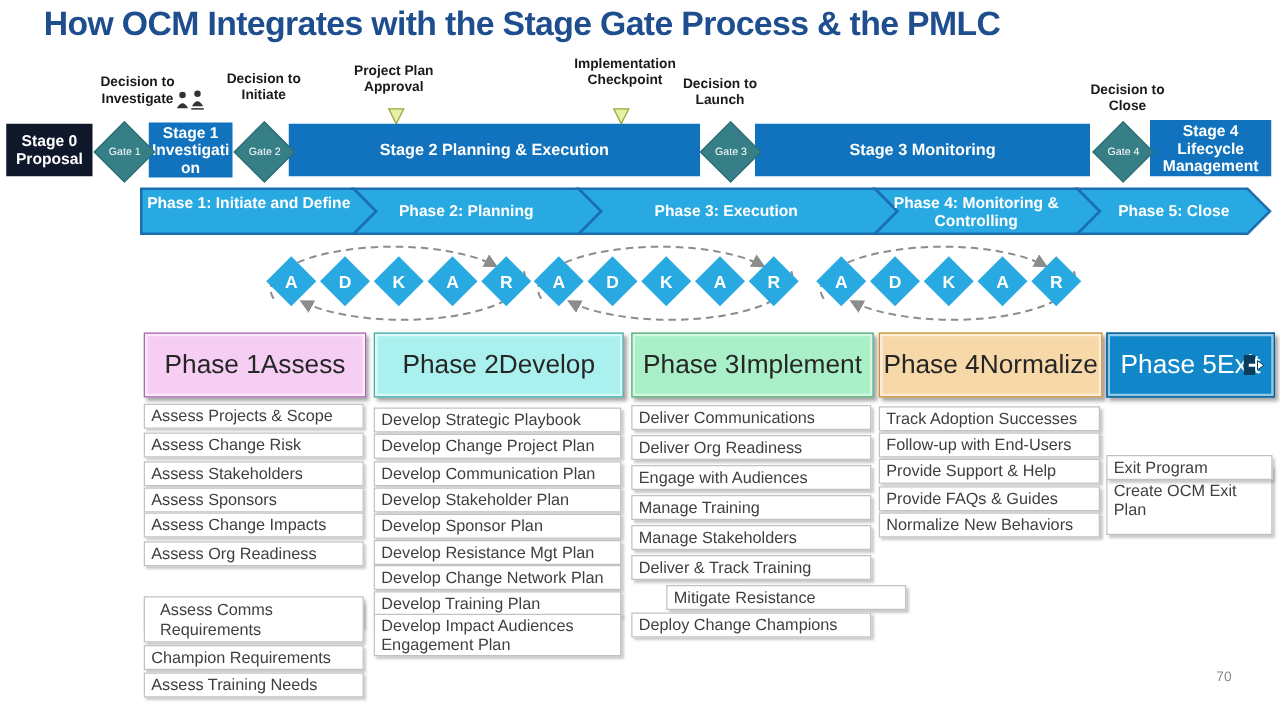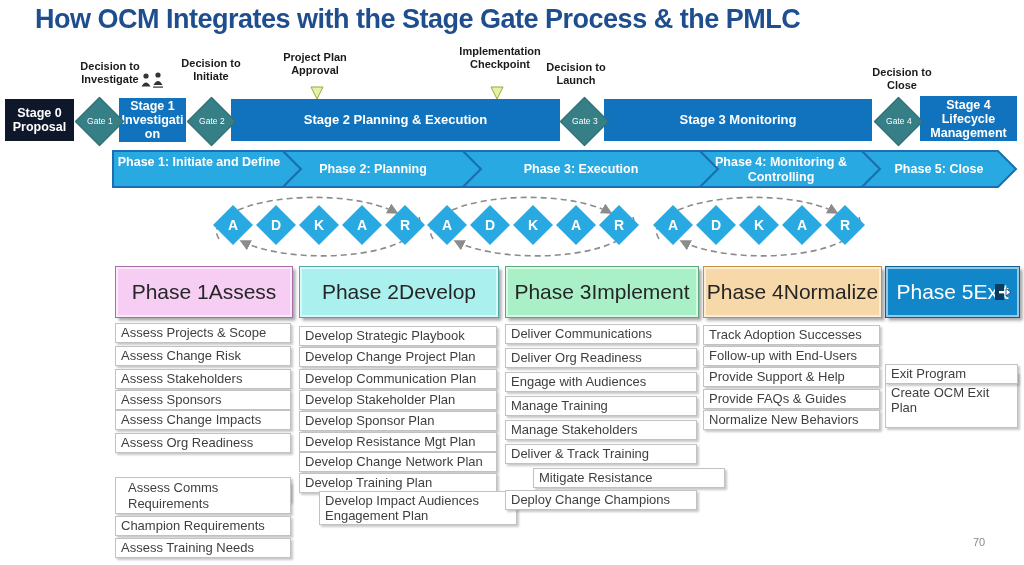--- a/index.html
+++ b/index.html
@@ -137,21 +137,21 @@
       <div>Develop</div>
     </div>
     <div class="item" style="left:299px;top:326px;width:198px;height:20px;box-sizing:border-box;">Develop Strategic Playbook</div>
     <div class="item" style="left:299px;top:347px;width:198px;height:20px;box-sizing:border-box;">Develop Change Project Plan</div>
     <div class="item" style="left:299px;top:369px;width:198px;height:20px;box-sizing:border-box;">Develop Communication Plan</div>
     <div class="item" style="left:299px;top:390px;width:198px;height:20px;box-sizing:border-box;">Develop Stakeholder Plan</div>
     <div class="item" style="left:299px;top:411px;width:198px;height:20px;box-sizing:border-box;">Develop Sponsor Plan</div>
     <div class="item" style="left:299px;top:432px;width:198px;height:20px;box-sizing:border-box;">Develop Resistance Mgt Plan</div>
     <div class="item" style="left:299px;top:452px;width:198px;height:20px;box-sizing:border-box;">Develop Change Network Plan</div>
     <div class="item" style="left:299px;top:473px;width:198px;height:20px;box-sizing:border-box;">Develop Training Plan</div>
-    <div class="item" style="left:299px;top:491px;width:198px;height:34px;box-sizing:border-box;margin-left:20px;">Develop Impact Audiences Engagement Plan</div>
+    <div class="item" style="left:299px;top:491px;width:198px;height:34px;box-sizing:border-box;">Develop Impact Audiences Engagement Plan</div>
     <div class="colhead" style="left:505px;top:266px;width:192px;height:50px;background:#A9F0C8;border:1.5px solid #5FA878;color:#262626;">
       <div>Phase 3</div>
       <div>Implement</div>
     </div>
     <div class="item" style="left:505px;top:324px;width:192px;height:20px;box-sizing:border-box;">Deliver Communications</div>
     <div class="item" style="left:505px;top:348px;width:192px;height:20px;box-sizing:border-box;">Deliver Org Readiness</div>
     <div class="item" style="left:505px;top:372px;width:192px;height:20px;box-sizing:border-box;">Engage with Audiences</div>
     <div class="item" style="left:505px;top:396px;width:192px;height:20px;box-sizing:border-box;">Manage Training</div>
     <div class="item" style="left:505px;top:420px;width:192px;height:20px;box-sizing:border-box;">Manage Stakeholders</div>
     <div class="item" style="left:505px;top:444px;width:192px;height:20px;box-sizing:border-box;">Deliver &amp; Track Training</div>

